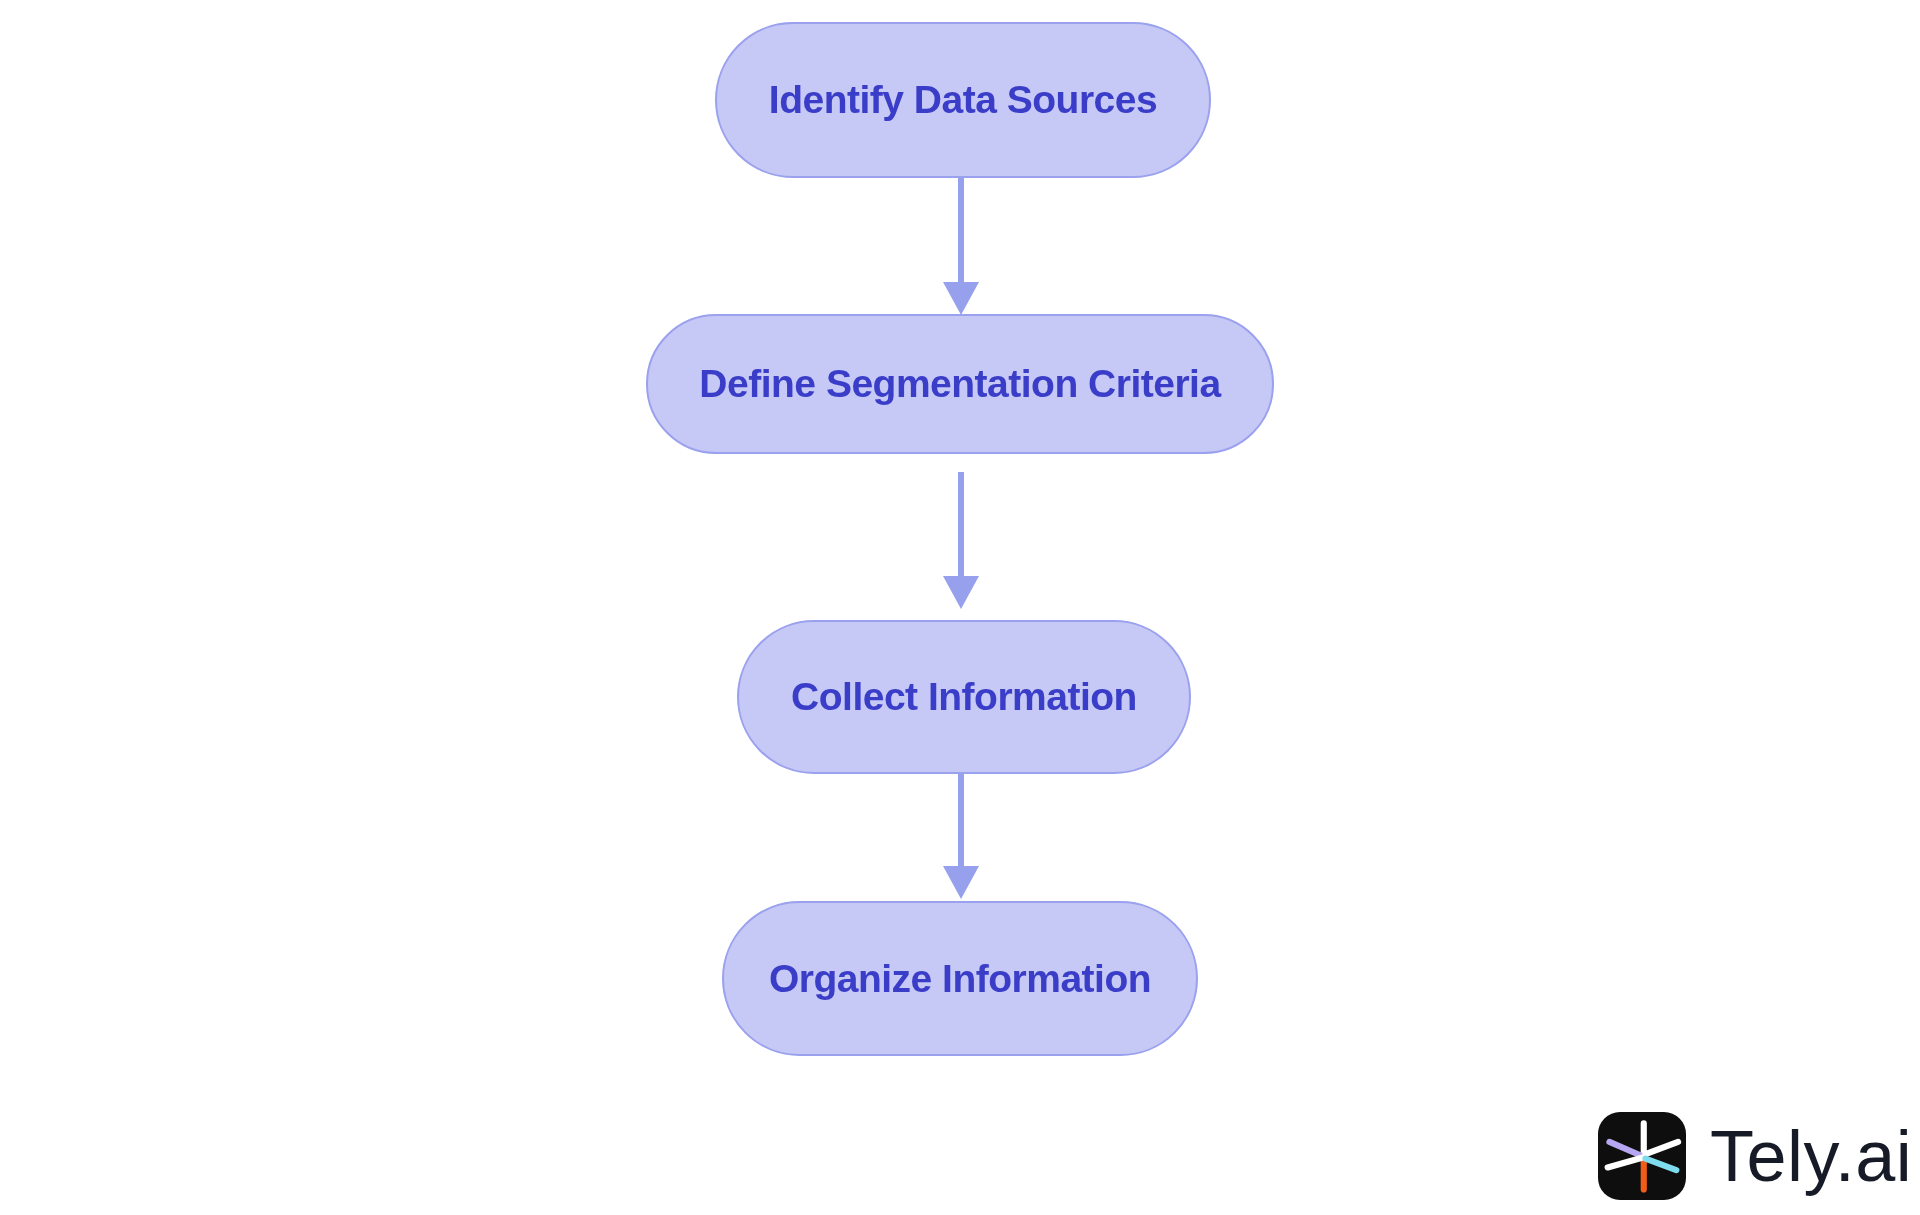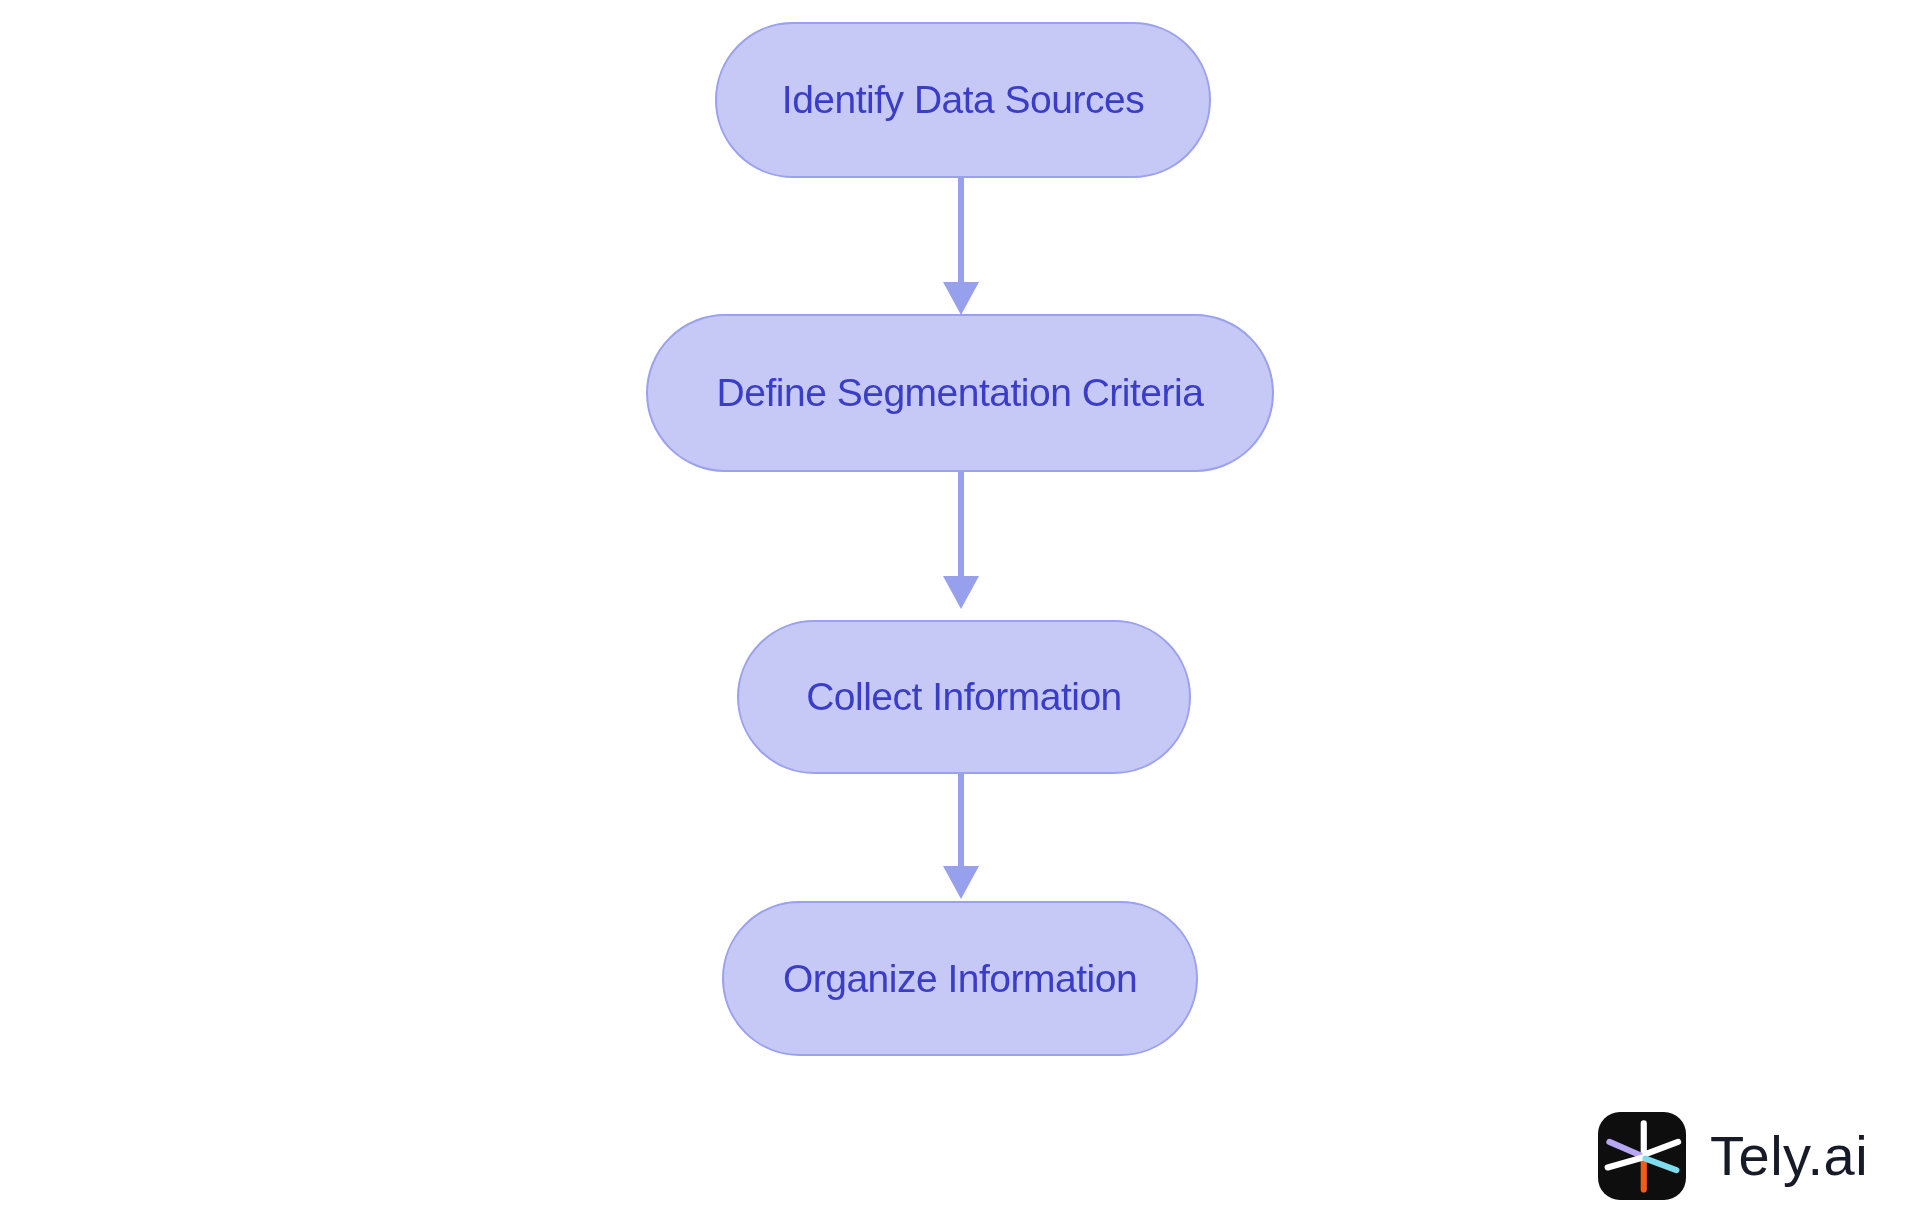--- a/index.html
+++ b/index.html
@@ -40,29 +40,30 @@
     fill: var(--arrow);
   }
   .node {
     position: absolute;
     background: var(--node-fill);
     border: 2px solid var(--node-border);
     border-radius: 80px;
     display: flex;
     align-items: center;
     justify-content: center;
+    font-weight: bold;
   }
   .node-label {
     color: var(--node-text);
     font-size: 39px;
     letter-spacing: -0.5px;
     white-space: nowrap;
   }
   .node-1 { left: 715px; top: 22px;  width: 496px; height: 156px; }
-  .node-2 { left: 646px; top: 314px; width: 628px; height: 158px; }
+  .node-2 { left: 646px; top: 314px; width: 628px; height: 140px; }
   .node-3 { left: 737px; top: 609px; width: 454px; height: 154px; margin-top: 11px; }
   .node-4 { left: 722px; top: 901px; width: 476px; height: 155px; }
   .brand {
     position: absolute;
     left: 1598px; top: 1112px;
     display: flex;
     align-items: center;
     gap: 24px;
   }
   .brand-icon {
@@ -74,21 +75,21 @@
   .brand-icon svg { display: block; width: 88px; height: 88px; }
   .brand-icon line { stroke-width: 7; stroke-linecap: round; }
   .spoke-n  { stroke: var(--spoke-white); }
   .spoke-s  { stroke: var(--spoke-orange); }
   .spoke-nw { stroke: var(--spoke-purple); }
   .spoke-sw { stroke: var(--spoke-white); }
   .spoke-ne { stroke: var(--spoke-white); }
   .spoke-se { stroke: var(--spoke-cyan); }
   .brand-text {
     color: var(--logo-text);
-    font-size: 56px;
+    font-size: 72px;
     font-weight: 500;
     letter-spacing: 0.5px;
     line-height: 88px;
   }
 </style>
 </head>
 <body>
 
 <div class="canvas">
 

